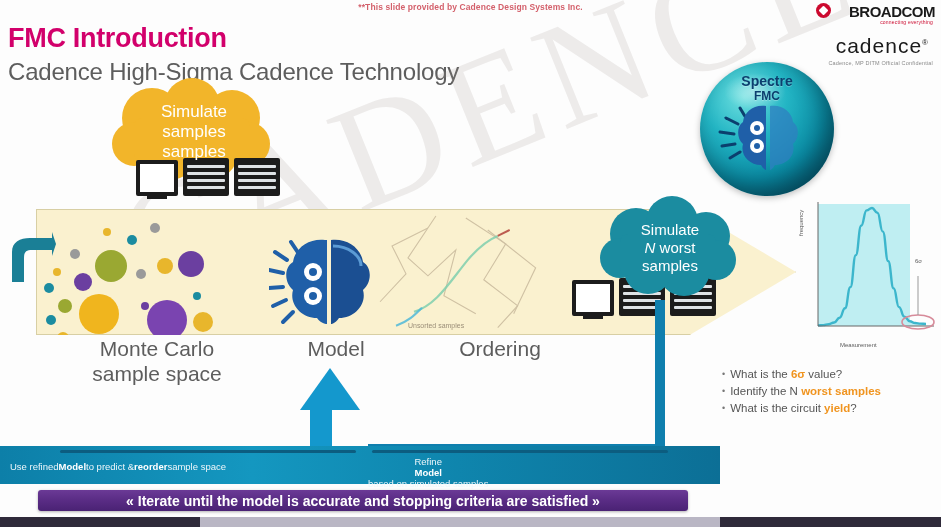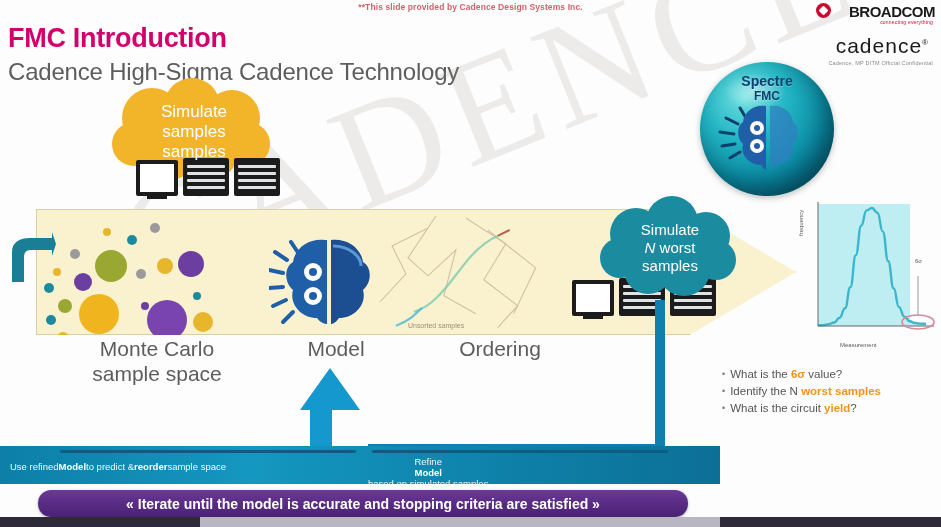--- a/index.html
+++ b/index.html
@@ -204,23 +204,23 @@
     width: 720px; height: 38px;
     background: linear-gradient(90deg,#0d7fa8 0%, #1497c0 35%, #0f86ae 62%, #0c6f96 100%);
   }
   .cap-rule {
     position: absolute; height: 3px; background: #0c5d80; border-radius: 2px;
   }
 
   
   .banner {
     position: absolute; left: 38px; top: 490px;
-    width: 650px; height: 27px;
+    width: 650px; height: 21px;
     background: linear-gradient(180deg,#6b3a96 0%, #5b2d86 45%, #4a2274 100%);
-    border-radius: 13px;
+    border-radius: 3px;
     display: flex; align-items: center; justify-content: center;
     color: #ffffff; font-size: 14px; font-weight: bold;
     box-shadow: 0 1px 3px rgba(0,0,0,.3);
   }
   .footer-strip {
     position: absolute; left: 0; bottom: 0; width: 100%; height: 10px;
     background: #2f2a3a;
   }
   .footer-strip .pale { position: absolute; left: 200px; top: 0; width: 520px; height: 10px; background: #b9b6c4; }
 

